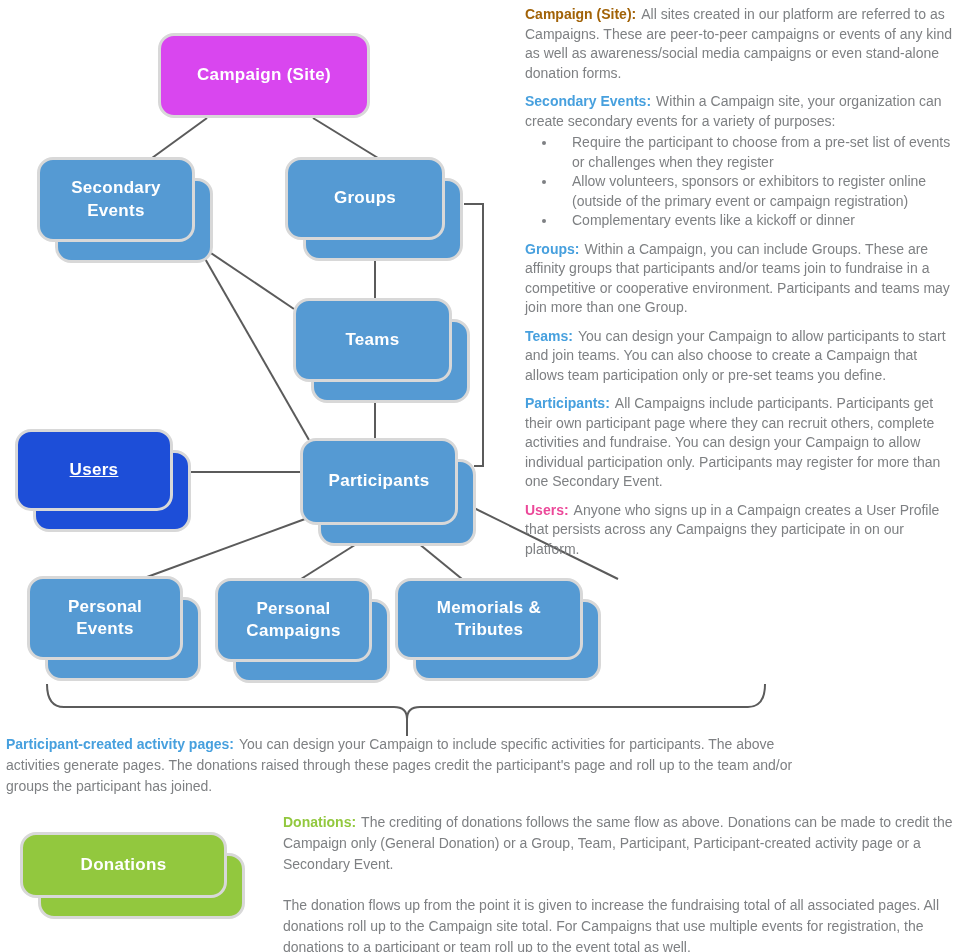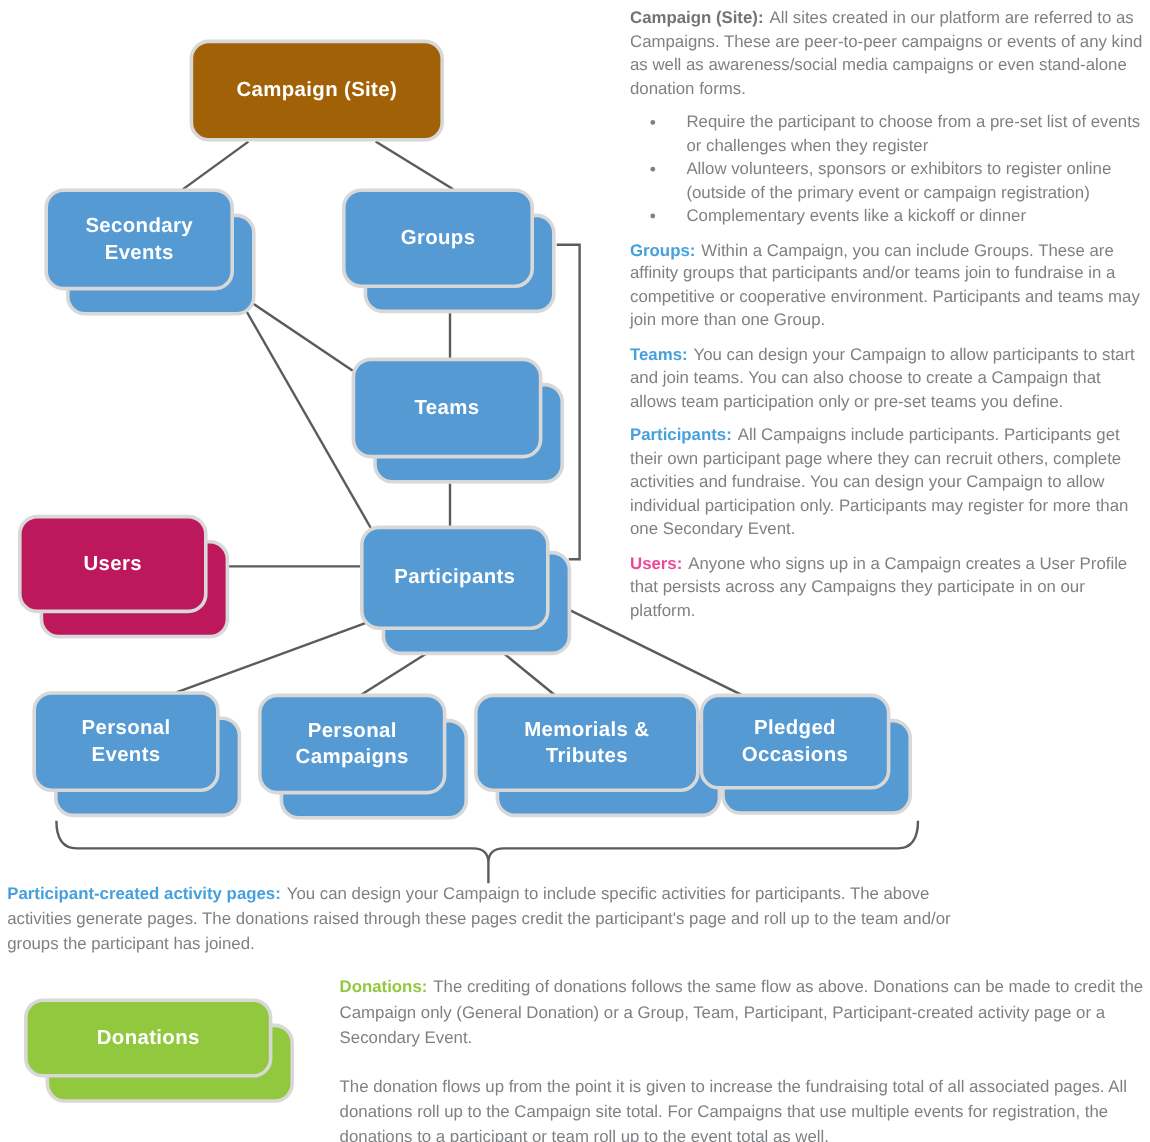--- a/index.html
+++ b/index.html
@@ -13,32 +13,32 @@
   
   .node{position:absolute;z-index:1;}
   .node .back{position:absolute;left:18px;top:21px;width:100%;height:100%;
     border:3px solid #d8d8d8;border-radius:16px;box-sizing:border-box;}
   .node .front{position:absolute;left:0;top:0;width:100%;height:100%;
     border:3px solid #d8d8d8;border-radius:16px;box-sizing:border-box;
     display:flex;align-items:center;justify-content:center;text-align:center;
     color:#fff;font-size:17px;font-weight:600;letter-spacing:.3px;line-height:1.3;
     padding:0 12px;}
   .c-blue  .front,.c-blue  .back{background:#559ad3;}
-  .c-orange.front,.c-orange .front,.c-orange .back{background:#a16207;}
-  .c-teal  .front,.c-teal  .back{background:#be185d;}
+  .c-orange.front,.c-orange .front,.c-orange .back{background:#d946ef;}
+  .c-teal  .front,.c-teal  .back{background:#1d4ed8;text-decoration:underline;}
   .c-green .front,.c-green .back{background:#92c83e;}
 
   
   .defs{position:absolute;left:525px;top:5px;width:432px;z-index:2;
     color:#7e8083;font-size:14px;line-height:19.5px;}
   .defs p{margin:0 0 9px 0;}
   .defs ul{margin:0 0 9px 0;padding-left:32px;}
   .defs li{padding-left:15px;margin:0;}
   .term{font-weight:700;margin-right:5px;}
-  .t-orange{color:#737373;}
+  .t-orange{color:#a16207;}
   .t-blue{color:#47a0de;}
   .t-teal{color:#ec4899;}
   .t-green{color:#92c83e;}
 
   
   .activity-note{position:absolute;left:6px;top:734px;width:792px;z-index:2;
     color:#7e8083;font-size:14px;line-height:21px;}
   .donations-note{position:absolute;left:283px;top:812px;width:672px;z-index:2;
     color:#7e8083;font-size:14px;line-height:21px;}
   .donations-note p{margin:0;}
@@ -102,33 +102,30 @@
   <div class="node c-blue" style="left:215px;top:578px;width:157px;height:84px;">
     <div class="back"></div>
     <div class="front">Personal Campaigns</div>
   </div>
 
   <div class="node c-blue" style="left:395px;top:578px;width:188px;height:82px;">
     <div class="back"></div>
     <div class="front">Memorials &amp; Tributes</div>
   </div>
 
-  <div class="node c-blue" style="left:583px;top:578px;width:159px;height:80px;">
-    <div class="back"></div>
-    <div class="front">Pledged Occasions</div>
-  </div>
 
   <div class="node c-green" style="left:20px;top:832px;width:207px;height:66px;">
     <div class="back"></div>
     <div class="front">Donations</div>
   </div>
 
   <div class="defs">
     <p><span class="term t-orange">Campaign (Site):</span><span>All sites created in our platform are referred to as Campaigns. These are peer-to-peer campaigns or events of any kind as well as awareness/social media campaigns or even stand-alone donation forms.</span></p>
 
+    <p style="margin-bottom:2px;"><span class="term t-blue">Secondary Events:</span><span>Within a Campaign site, your organization can create secondary events for a variety of purposes:</span></p>
     <ul>
       <li>Require the participant to choose from a pre-set list of events or challenges when they register</li>
       <li>Allow volunteers, sponsors or exhibitors to register online (outside of the primary event or campaign registration)</li>
       <li>Complementary events like a kickoff or dinner</li>
     </ul>
 
     <p><span class="term t-blue">Groups:</span><span>Within a Campaign, you can include Groups. These are affinity groups that participants and/or teams join to fundraise in a competitive or cooperative environment.  Participants and teams may join more than one Group.</span></p>
 
     <p><span class="term t-blue">Teams:</span><span>You can design your Campaign to allow participants to start and join teams. You can also choose to create a Campaign that allows team participation only or pre-set teams you define.</span></p>
 

